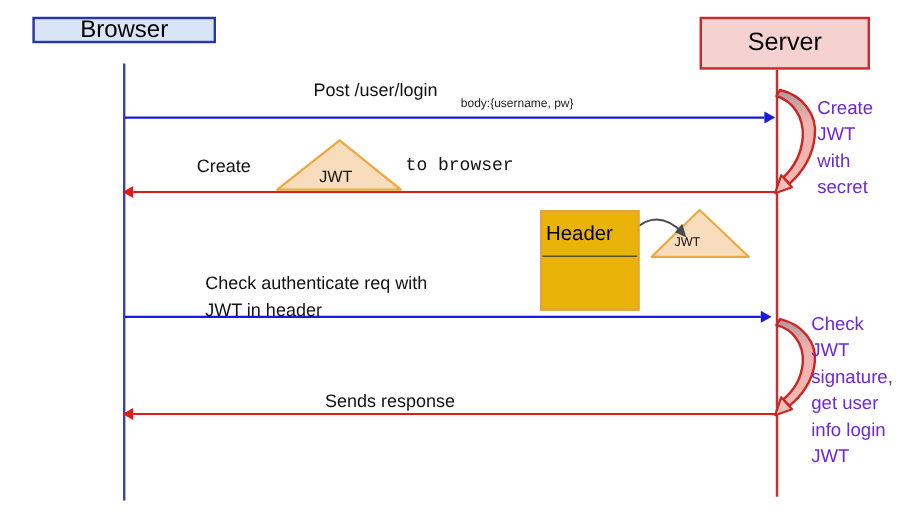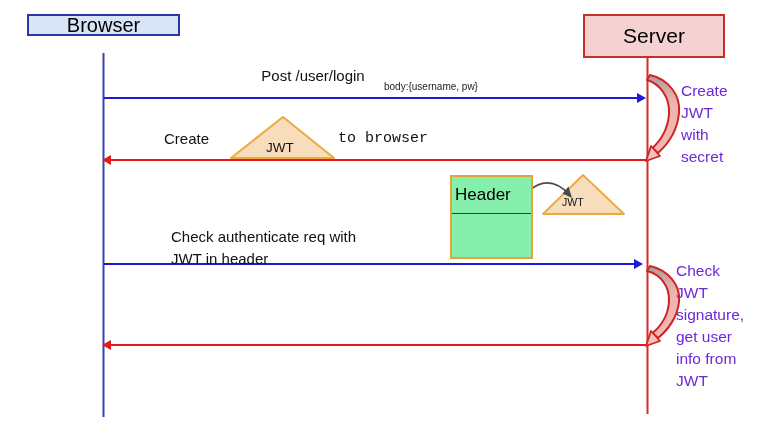--- a/index.html
+++ b/index.html
@@ -68,21 +68,21 @@
     position: absolute;
     color: #111111;
     font-size: 13.5px;
   }
   .token-label.small { font-size: 10.5px; }
 
   .header-box {
     position: absolute;
     left: 450px; top: 175px; width: 83px; height: 84px;
     box-sizing: border-box;
-    background: #86efac;
+    background: #eab308;
     border: 2px solid #e5a33e;
   }
   .header-box .title {
     box-sizing: border-box;
     height: 37px;
     border-bottom: 1.5px solid #3a3a3a;
     display: flex;
     align-items: center;
     padding-left: 3px;
     font-size: 17px;
@@ -152,21 +152,22 @@
 secret</div>
 
   <div class="header-box">
     <div class="title">Header</div>
   </div>
   <div class="token-label small" style="left:562px; top:196px;">JWT</div>
 
   <div class="msg-label" style="left:171px; top:226px; width:240px;">Check authenticate req with
 JWT in header</div>
 
+  <div class="msg-label center" style="left:240px; top:324px; width:170px;">Sends response</div>
 
   <div class="note" style="left:676px; top:260px; width:90px;">Check
 JWT
 signature,
 get user
-info from
+info login
 JWT</div>
 
 </div>
 
 </body></html>

